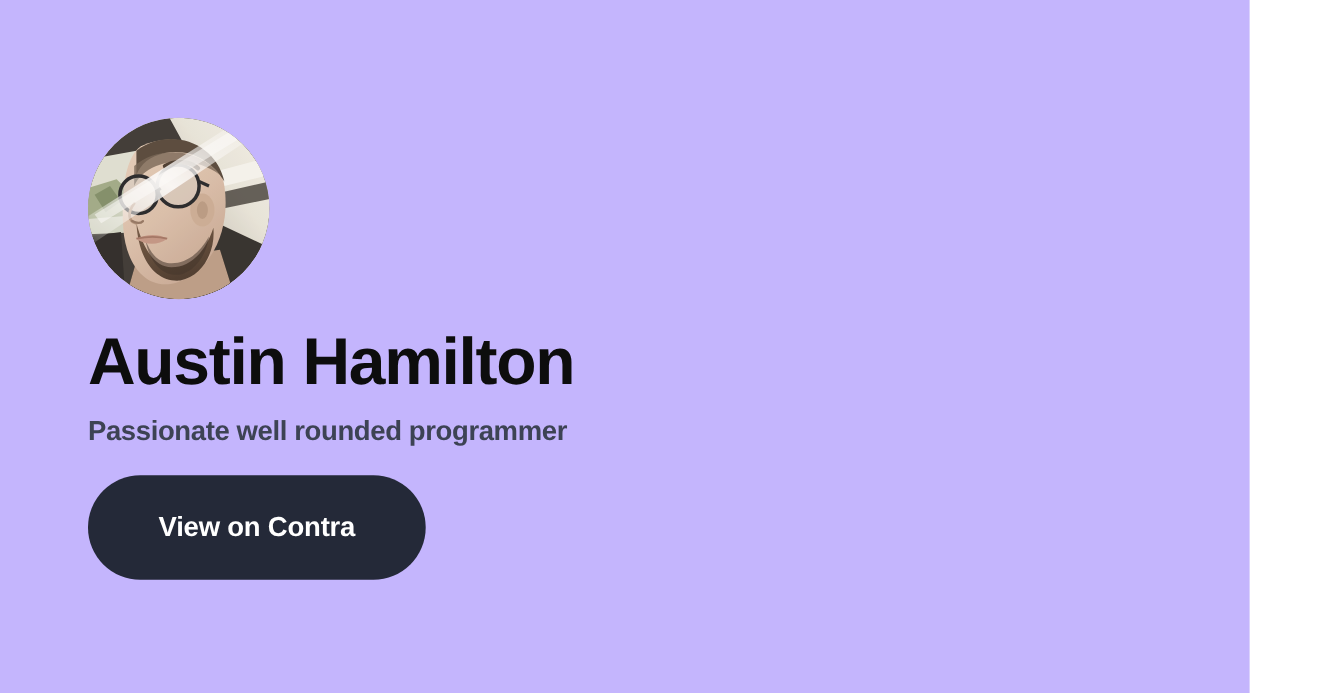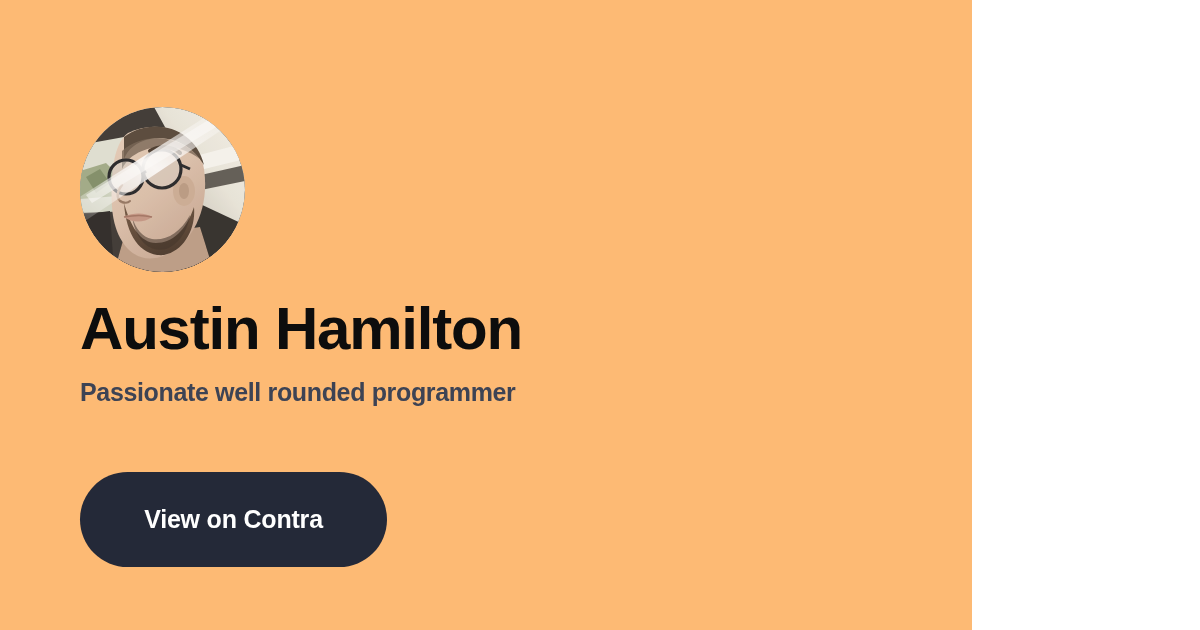--- a/index.html
+++ b/index.html
@@ -11,23 +11,23 @@
   }
 
   body {
     background: #ffffff;
     font-family: "Liberation Sans", "DejaVu Sans", sans-serif;
     -webkit-font-smoothing: antialiased;
   }
 
   .og-card {
     position: relative;
-    width: 972px;
+    width: 1136px;
     height: 630px;
-    background: #fdba74;
+    background: #c4b5fd;
   }
 
   
   .avatar {
     position: absolute;
     left: 80px;
     top: 107px;
     width: 165px;
     height: 165px;
     border-radius: 50%;
@@ -82,21 +82,20 @@
     color: #ffffff;
     font-family: "Liberation Sans", "DejaVu Sans", sans-serif;
     font-size: 25px;
     font-weight: 700;
     letter-spacing: -0.2px;
     cursor: pointer;
     display: flex;
     align-items: center;
     justify-content: center;
     white-space: nowrap;
-    margin-top: 40px;
   }
 </style>
 </head>
 <body>
 
 <div class="og-card">
 
   <div class="avatar">
     <svg class="avatar-photo" viewBox="0 0 165 165" preserveAspectRatio="xMidYMid slice">
       <defs>

